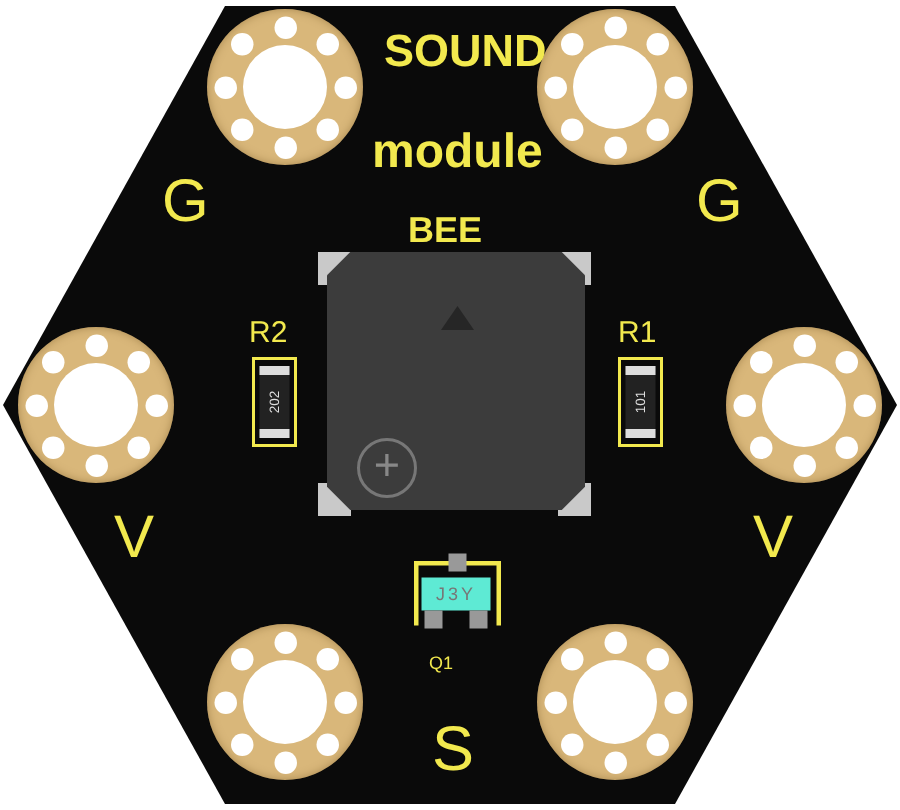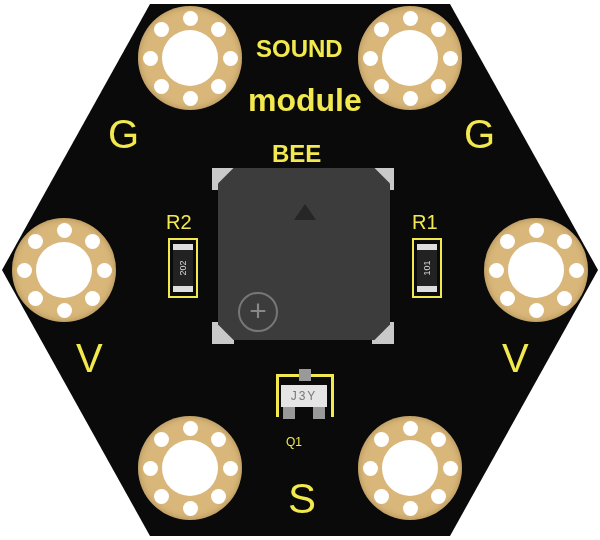--- a/index.html
+++ b/index.html
@@ -12,21 +12,21 @@
   .buzzer{position:absolute;left:218px;top:168px;width:172px;height:172px;background:#3c3c3c;
     clip-path:polygon(9% 0,91% 0,100% 9%,100% 91%,91% 100%,9% 100%,0 91%,0 9%);}
   .buzzer .tri{position:absolute;left:76px;top:36px;width:0;height:0;border-left:11px solid transparent;border-right:11px solid transparent;border-bottom:16px solid #262626;}
   .buzzer .plus{position:absolute;left:20px;top:124px;width:36px;height:36px;border-radius:50%;border:2px solid #777;color:#888;font-size:30px;text-align:center;line-height:34px;}
   .tab{position:absolute;width:22px;height:22px;background:#c9c9c9;}
   .res{position:absolute;border:2px solid #f2e94e;}
   .res .chip{position:absolute;left:3px;top:4px;right:3px;bottom:4px;background:#222;border-top:6px solid #ddd;border-bottom:6px solid #ddd;}
   .res .code{position:absolute;left:0;right:0;top:50%;transform:translateY(-50%) rotate(-90deg);color:#ddd;font-size:9px;text-align:center;}
   .bee-line{position:absolute;left:242px;top:172px;width:120px;height:4px;background:#f2e94e;}
   .q1{position:absolute;left:276px;top:374px;width:52px;height:40px;border:3px solid #f2e94e;border-bottom:none;}
-  .q1 .body{position:absolute;left:2px;top:8px;width:46px;height:22px;background:#e5e5e5;color:#777;font-size:12px;text-align:center;line-height:22px;letter-spacing:2px;}
+  .q1 .body{position:absolute;left:2px;top:8px;width:46px;height:22px;background:#5eead4;color:#777;font-size:12px;text-align:center;line-height:22px;letter-spacing:2px;}
   .q1 .leg{position:absolute;width:12px;height:12px;background:#999;}
 </style>
 </head>
 <body>
 
 <svg class="board" viewBox="0 0 600 540">
   <polygon points="150,4 450,4 598,270 450,536 150,536 2,270" fill="#0a0a0a"></polygon>
 </svg>
 
 <div class="pad" style="left:138px;top:6px;">
@@ -89,21 +89,21 @@
     <div class="via" style="left: 44.5px; top: 4.5px;"></div>
     <div class="via" style="left: 72.7843px; top: 16.2157px;"></div>
     <div class="via" style="left: 84.5px; top: 44.5px;"></div>
     <div class="via" style="left: 72.7843px; top: 72.7843px;"></div>
     <div class="via" style="left: 44.5px; top: 84.5px;"></div>
     <div class="via" style="left: 16.2157px; top: 72.7843px;"></div>
     <div class="via" style="left: 4.5px; top: 44.5px;"></div>
     <div class="via" style="left: 16.2157px; top: 16.2157px;"></div>
   </div>
 
-<div class="lbl" style="left:256px;top:37px;font-size:24px;">SOUND</div>
+<div class="lbl" style="left:256px;top:20px;font-size:30px;">SOUND</div>
 <div class="lbl" style="left:248px;top:84px;font-size:32px;">module</div>
 <div class="lbl" style="left:272px;top:142px;font-size:24px;">BEE</div>
 <div class="lbl" style="left:108px;top:114px;font-size:40px;font-weight:normal;">G</div>
 <div class="lbl" style="left:464px;top:114px;font-size:40px;font-weight:normal;">G</div>
 <div class="lbl" style="left:76px;top:338px;font-size:40px;font-weight:normal;">V</div>
 <div class="lbl" style="left:502px;top:338px;font-size:40px;font-weight:normal;">V</div>
 <div class="lbl" style="left:288px;top:478px;font-size:42px;font-weight:normal;">S</div>
 
 <div class="bee-line"></div>
 <div class="tab" style="left:212px;top:168px;"></div>

